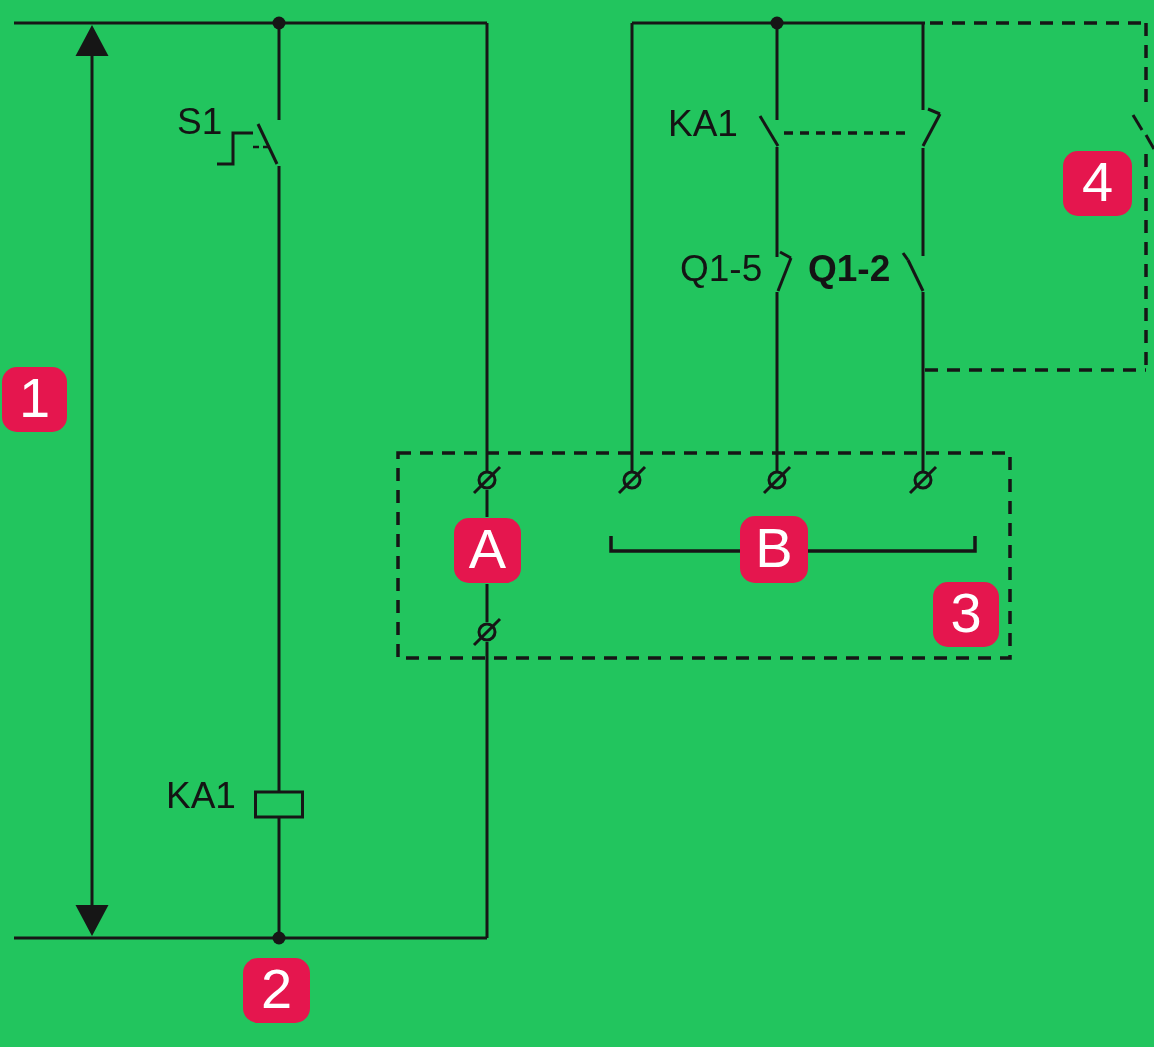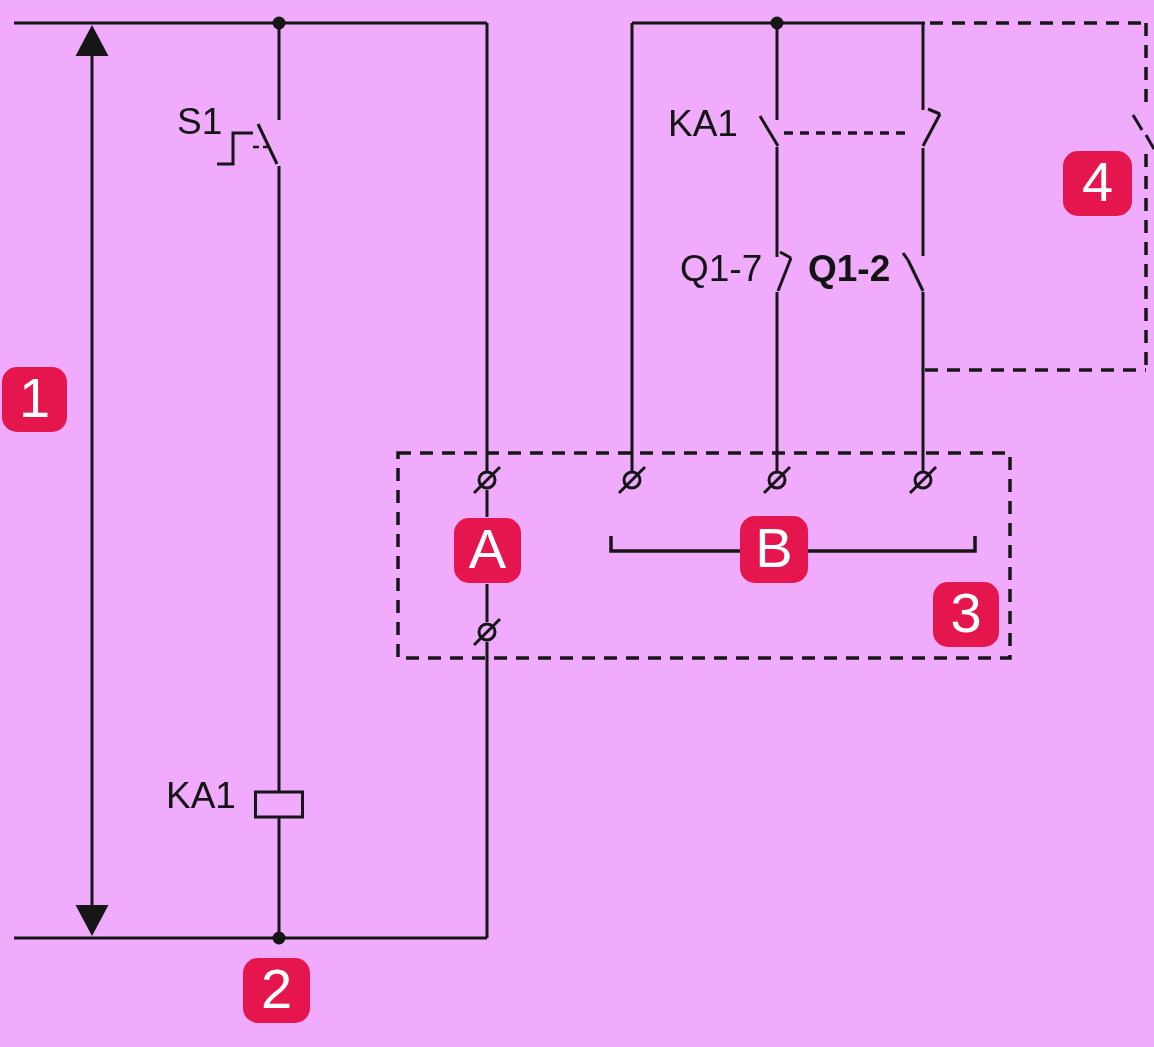--- a/index.html
+++ b/index.html
@@ -3,21 +3,21 @@
 <meta charset="utf-8">
 <style>
   html,body{margin:0;padding:0;}
   body{
     width:1154px;height:1047px;
     background:#f7f7f6;
     font-family:"Liberation Sans",sans-serif;
   }
   .stage{
     position:relative;width:1154px;height:1047px;
-    background:#f0abfc;overflow:hidden;
+    background:#22c55e;overflow:hidden;
   }
   .stage svg{position:absolute;left:0;top:0;}
   .lbl{
     position:absolute;
     font-size:37px;line-height:1.1;color:#141414;
     white-space:nowrap;
   }
   .badge{
     position:absolute;width:66px;height:66px;
     background:#e5164e;border-radius:15px;
@@ -135,21 +135,21 @@
 
     <g fill="#161616" stroke="none">
       <circle cx="279" cy="23" r="6.5"></circle>
       <circle cx="777" cy="23" r="6.5"></circle>
       <circle cx="279" cy="938" r="6.5"></circle>
     </g>
   </svg>
 
   <div class="lbl" style="left:177px;top:102px;">S1</div>
   <div class="lbl" style="left:668px;top:104px;">KA1</div>
-  <div class="lbl" style="left:680px;top:249px;">Q1-7</div>
+  <div class="lbl" style="left:680px;top:249px;">Q1-5</div>
   <div class="lbl" style="left:808px;top:249px;font-weight:bold;">Q1-2</div>
   <div class="lbl" style="left:166px;top:776px;">KA1</div>
 
   <div class="badge" style="left:2px;top:367px;width:65px;height:65px;">1</div>
   <div class="badge" style="left:243px;top:958px;width:67px;height:65px;">2</div>
   <div class="badge" style="left:933px;top:582px;width:66px;height:65px;">3</div>
   <div class="badge" style="left:1063px;top:151px;width:69px;height:65px;">4</div>
   <div class="badge" style="left:454px;top:518px;width:67px;height:65px;">A</div>
   <div class="badge" style="left:740px;top:516px;width:68px;height:67px;">B</div>
 

